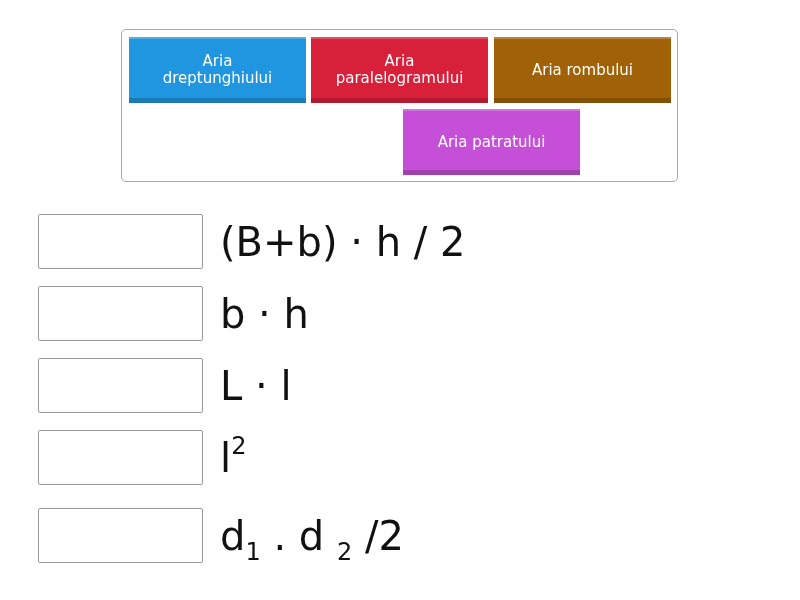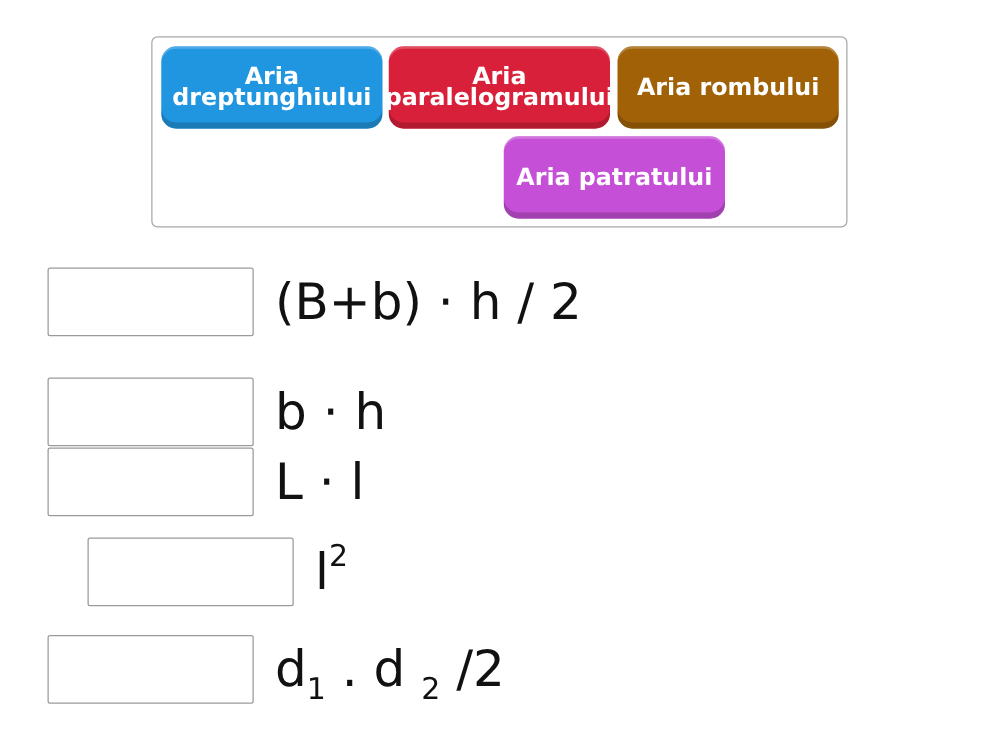--- a/index.html
+++ b/index.html
@@ -1,21 +1,21 @@
 <!DOCTYPE html>
 <html><head>
 <meta charset="utf-8">
 <style>
   html, body { margin:0; padding:0; }
   body { width:800px; height:600px; background:#ffffff; position:relative; overflow:hidden;
          font-family:"DejaVu Sans", "Liberation Sans", sans-serif; }
   .bank { position:absolute; left:121px; top:29px; width:557px; height:153px;
           border:1px solid #a8a8a8; border-radius:5px; background:#fff; box-sizing:border-box; }
-  .tile { position:absolute; width:177px; height:66px; border-radius:12px; box-sizing:border-box;
-          color:#fff; font-weight:bold; font-size:19px; line-height:17px; text-align:center;
+  .tile { position:absolute; width:177px; height:66px; border-radius:0; box-sizing:border-box;
+          color:#fff; font-weight:normal; font-size:15px; line-height:17px; text-align:center;
           display:flex; align-items:center; justify-content:center; padding:0 4px;
           box-shadow: inset 0 -5px 0 rgba(0,0,0,0.18), inset 0 2px 0 rgba(255,255,255,0.22);
           cursor:pointer; }
   .tile span { white-space:pre-line; }
   .row { position:absolute; left:38px; height:56px; width:700px; }
   .box { position:absolute; left:0; top:0; width:165px; height:55px; border:1px solid #9a9a9a;
          border-radius:2px; box-sizing:border-box; background:#fff; }
   .formula { position:absolute; left:182px; top:0; height:56px; line-height:56px;
              font-size:40px; color:#111; white-space:nowrap; }
   .formula sub { font-size:24px; vertical-align:-10px; line-height:0; }
@@ -41,35 +41,35 @@
   </div>
 </div>
 
 <div class="row" style="top:214px;text-decoration:underline;">
   <div class="box"></div>
   <div class="formula">
     <span>(B+b) · h / 2</span>
   </div>
 </div>
 
-<div class="row" style="top:302px;padding-left:32px;">
+<div class="row" style="top:286px;padding-left:32px;">
   <div class="box"></div>
   <div class="formula">
     <span>b · h</span>
   </div>
 </div>
 
 <div class="row" style="top:358px;">
   <div class="box"></div>
   <div class="formula">
     <span>L · l</span>
   </div>
 </div>
 
-<div class="row" style="top:430px;margin-left:32px;">
+<div class="row" style="top:430px;">
   <div class="box"></div>
   <div class="formula">
     <span>l</span><sup>2</sup>
   </div>
 </div>
 
 <div class="row" style="top:508px;">
   <div class="box"></div>
   <div class="formula">
     <span>d</span><sub>1</sub><span style="white-space:pre;"> . d </span><sub>2</sub><span style="white-space:pre;"> /2</span>

